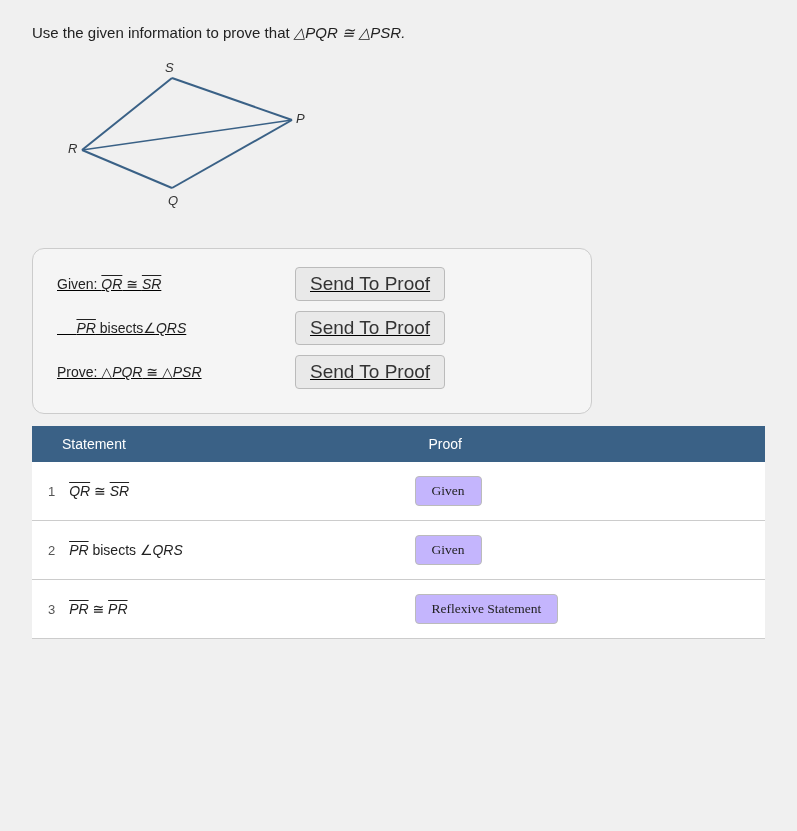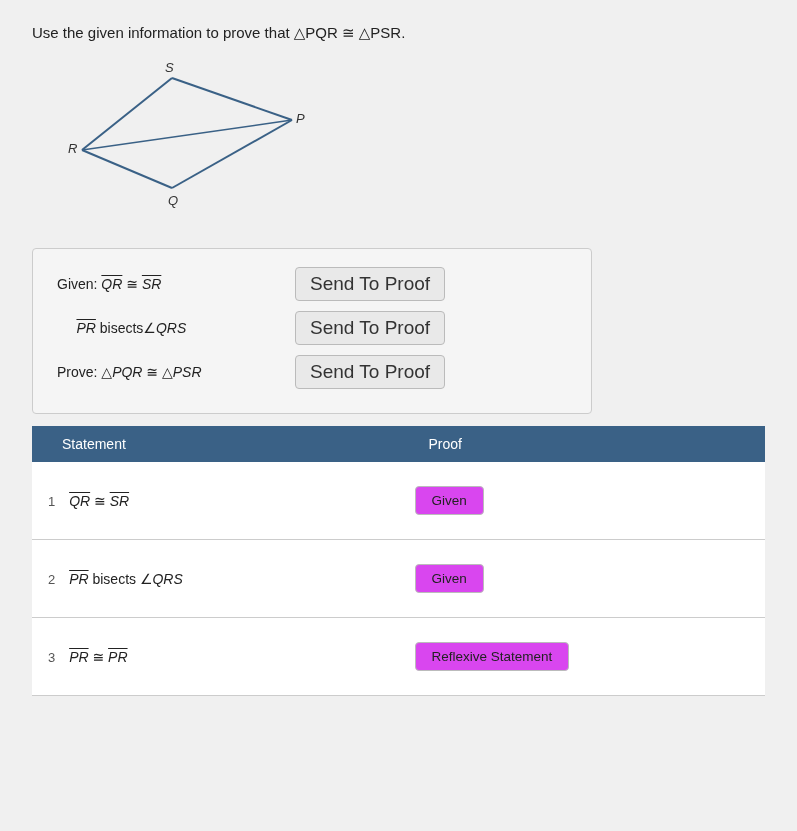--- a/index.html
+++ b/index.html
@@ -27,24 +27,25 @@
       width: 100%;
       display: flex;
       justify-content: flex-start;
       align-items: center;
       margin-bottom: 28px;
       padding-left: 30px;
     }
     .given-section {
       background: #f5f5f5;
       border: 1px solid #ccc;
-      border-radius: 4px;
+      border-radius: 12px;
       padding: 18px 24px 14px 24px;
       margin-bottom: 12px;
       max-width: 560px;
+      text-decoration: underline;
     }
     .given-row {
       display: flex;
       align-items: center;
       margin-bottom: 10px;
       gap: 18px;
     }
     .given-label {
       font-size: 14px;
       color: #222;
@@ -81,45 +82,46 @@
       font-size: 14px;
       padding: 10px 30px;
       text-align: left;
       font-weight: 500;
     }
     .proof-table tbody tr {
       border-bottom: 1px solid #ccc;
       background: #fff;
     }
     .proof-table tbody td {
-      padding: 24px 16px;
+      padding: 14px 16px;
       font-size: 14px;
       vertical-align: middle;
       color: #222;
     }
     .proof-table tbody td:first-child {
       width: 50%;
     }
     .row-num {
       color: #555;
       margin-right: 10px;
       font-size: 13px;
     }
     .reason-box {
-      background: #d946ef;
+      background: #c4b5fd;
       border: 1px solid #bbb;
       border-radius: 4px;
       padding: 6px 16px;
       font-size: 13.5px;
       color: #222;
       display: inline-block;
+      font-family: Liberation Serif, serif;
     }
     .segment { text-decoration: overline; font-style: italic; }
     .italic { font-style: italic; }
-    .math-sym { }
+    .math-sym { font-style: italic; }
   </style>
 </head>
 <body>
 
 <div class="page">
 
   <div class="header-text">
     Use the given information to prove that <span class="math-sym">△PQR ≅ △PSR.</span>
   </div>
 

